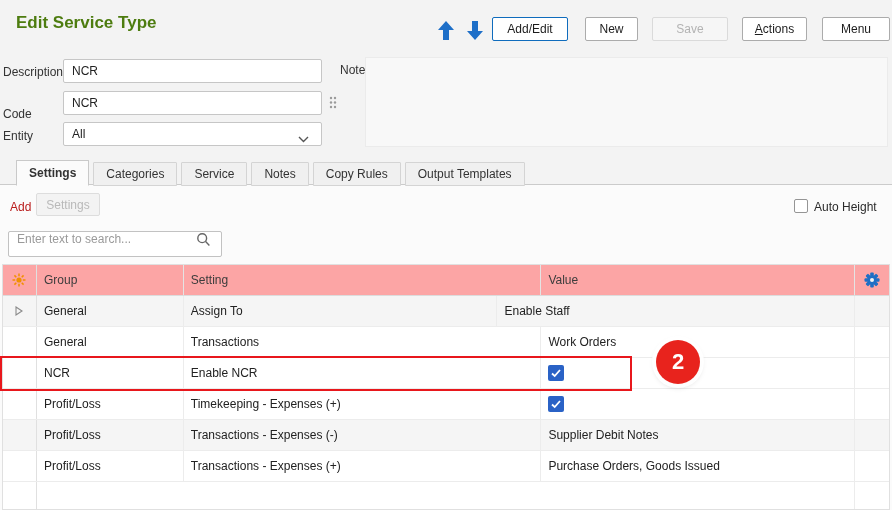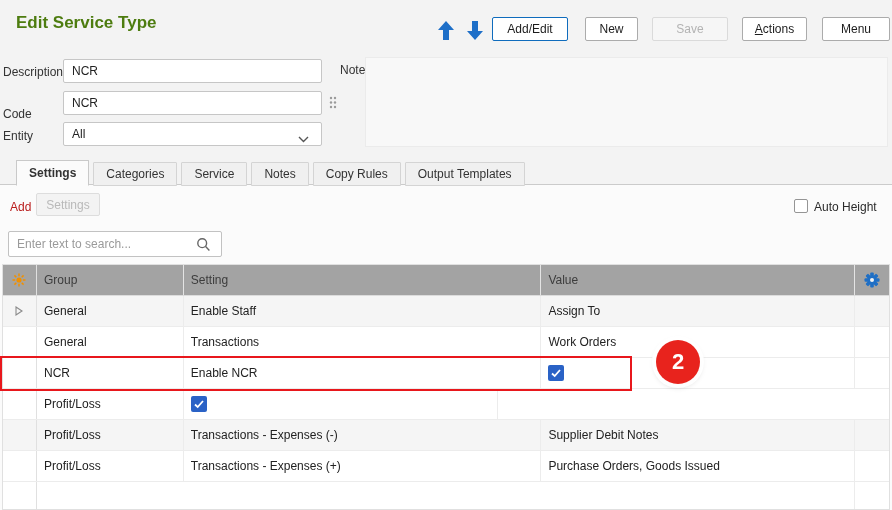--- a/index.html
+++ b/index.html
@@ -31,27 +31,27 @@
   .panel { position:absolute; top:185px; left:0; right:0; bottom:0; background:#fbfbfb; }
   .tabs { position:absolute; left:16px; top:160px; display:flex; align-items:flex-end; z-index:2; }
   .tab { height:24px; line-height:22px; padding:0 12px; background:#f0f0f0; border:1px solid #d4d4d4; margin-right:4px; color:#333; cursor:pointer; border-radius:1px 1px 0 0; }
   .tab.active { height:26px; line-height:25px; background:#fbfbfb; border-color:#c9c9c9; border-bottom:1px solid #fbfbfb; font-weight:700; }
 
   .tb-add { position:absolute; left:10px; top:200px; color:#b91c1c; }
   .tb-settings { position:absolute; left:36px; top:193px; width:64px; height:23px; background:#f3f3f3; border:1px solid #dddddd; border-radius:2px; color:#b9b9b9; font-family:inherit; font-size:12px; }
   .ah-check { position:absolute; left:794px; top:199px; width:14px; height:14px; background:#fff; border:1px solid #959595; border-radius:2px; cursor:pointer; }
   .ah-label { position:absolute; left:814px; top:200px; color:#2b2b2b; }
 
-  .search { position:absolute; left:8px; top:231px; width:214px; height:26px; background:#fff; border:1px solid #c2c2c2; border-radius:2px; display:flex; align-items:center; }
+  .search { position:absolute; left:8px; top:231px; width:214px; height:26px; background:#fff; border:1px solid #c2c2c2; border-radius:2px; display:flex; align-items:flex-start; }
   .search input { flex:1; border:none; outline:none; background:transparent; font-family:inherit; font-size:12px; padding:0 6px 0 8px; color:#222; }
   .search input::placeholder { color:#9a9a9a; }
   .search .mag { margin-right:10px; display:flex; }
 
   .grid { position:absolute; left:2px; top:264px; width:888px; bottom:0; background:#fff; border:1px solid #e0e0e0; display:flex; flex-direction:column; }
-  .ghead { display:flex; height:31px; background:#a3a3a3; border-bottom:1px solid #dcdcdc; flex:none; }
+  .ghead { display:flex; height:31px; background:#fca5a5; border-bottom:1px solid #dcdcdc; flex:none; }
   .grow { display:flex; height:31px; background:#fff; border-bottom:1px solid #ececec; flex:none; cursor:default; }
   .grow.alt { background:#f5f5f5; }
   .gfill { display:flex; flex:1; background:#fff; }
   .gc { display:flex; align-items:center; padding-left:7px; border-right:1px solid #ececec; overflow:hidden; white-space:nowrap; }
   .ghead .gc { border-right:1px solid #e4e4e4; color:#3c3c3c; }
   .c0 { width:34px; justify-content:center; padding-left:0; border-right:1px solid #e0e0e0 !important; }
   .c1 { width:147px; }
   .c2 { width:358px;text-align:center; }
   .c3 { width:314px; }
   .c4 { width:34px; justify-content:center; padding-left:0; border-right:none !important; }
@@ -180,22 +180,22 @@
       </div>
     </div>
 
     <div class="grow alt">
       <div class="gc c0">
         <svg width="8" height="10" viewBox="0 0 8 10">
             <path d="M1 1 L7 5 L1 9 Z" fill="none" stroke="#8a8a8a" stroke-width="1.1"></path>
           </svg>
       </div>
       <div class="gc c1">General</div>
+      <div class="gc c3">Assign To</div>
       <div class="gc c2">Enable Staff</div>
-      <div class="gc c3">Assign To</div>
       <div class="gc c4"></div>
     </div>
 
     <div class="grow">
       <div class="gc c0"></div>
       <div class="gc c1">General</div>
       <div class="gc c2">Transactions</div>
       <div class="gc c3">Work Orders</div>
       <div class="gc c4"></div>
     </div>
@@ -210,20 +210,21 @@
               <path d="M1 4.5 L3.7 7 L9 1" stroke="#fff" stroke-width="1.8" fill="none"></path>
             </svg>
         </span>
       </div>
       <div class="gc c4"></div>
     </div>
 
     <div class="grow">
       <div class="gc c0"></div>
       <div class="gc c1">Profit/Loss</div>
+      <div class="gc c2">Timekeeping - Expenses (+)</div>
       <div class="gc c3">
         <span class="chk">
           <svg width="10" height="9" viewBox="0 0 10 9">
               <path d="M1 4.5 L3.7 7 L9 1" stroke="#fff" stroke-width="1.8" fill="none"></path>
             </svg>
         </span>
       </div>
       <div class="gc c4"></div>
     </div>
 

